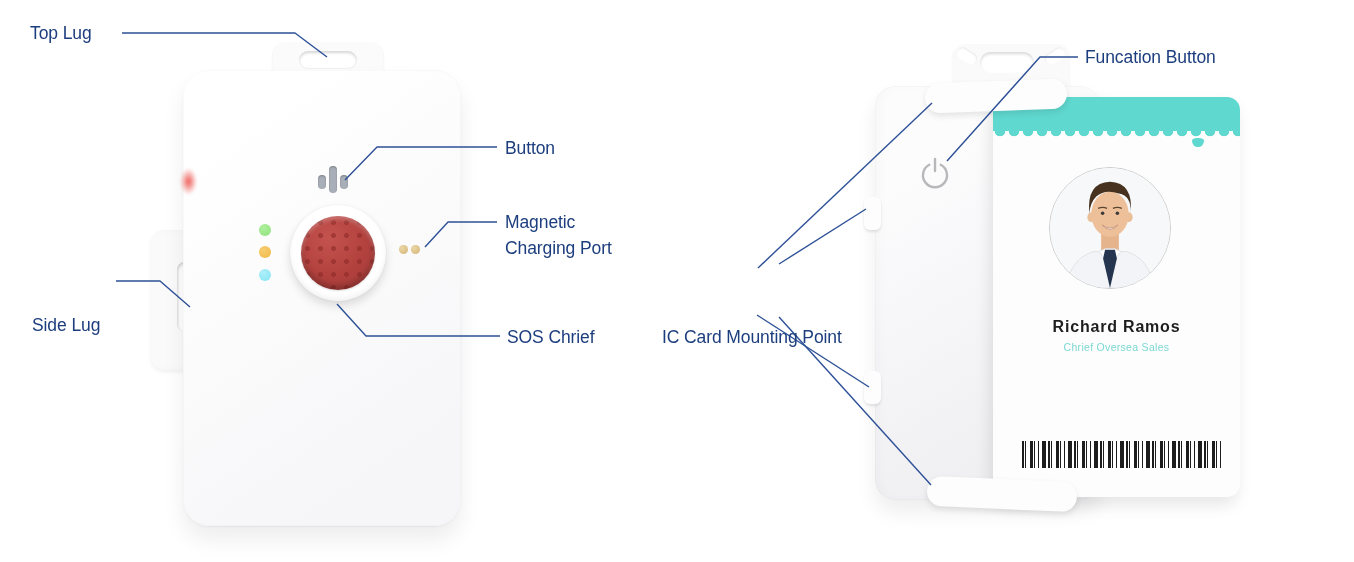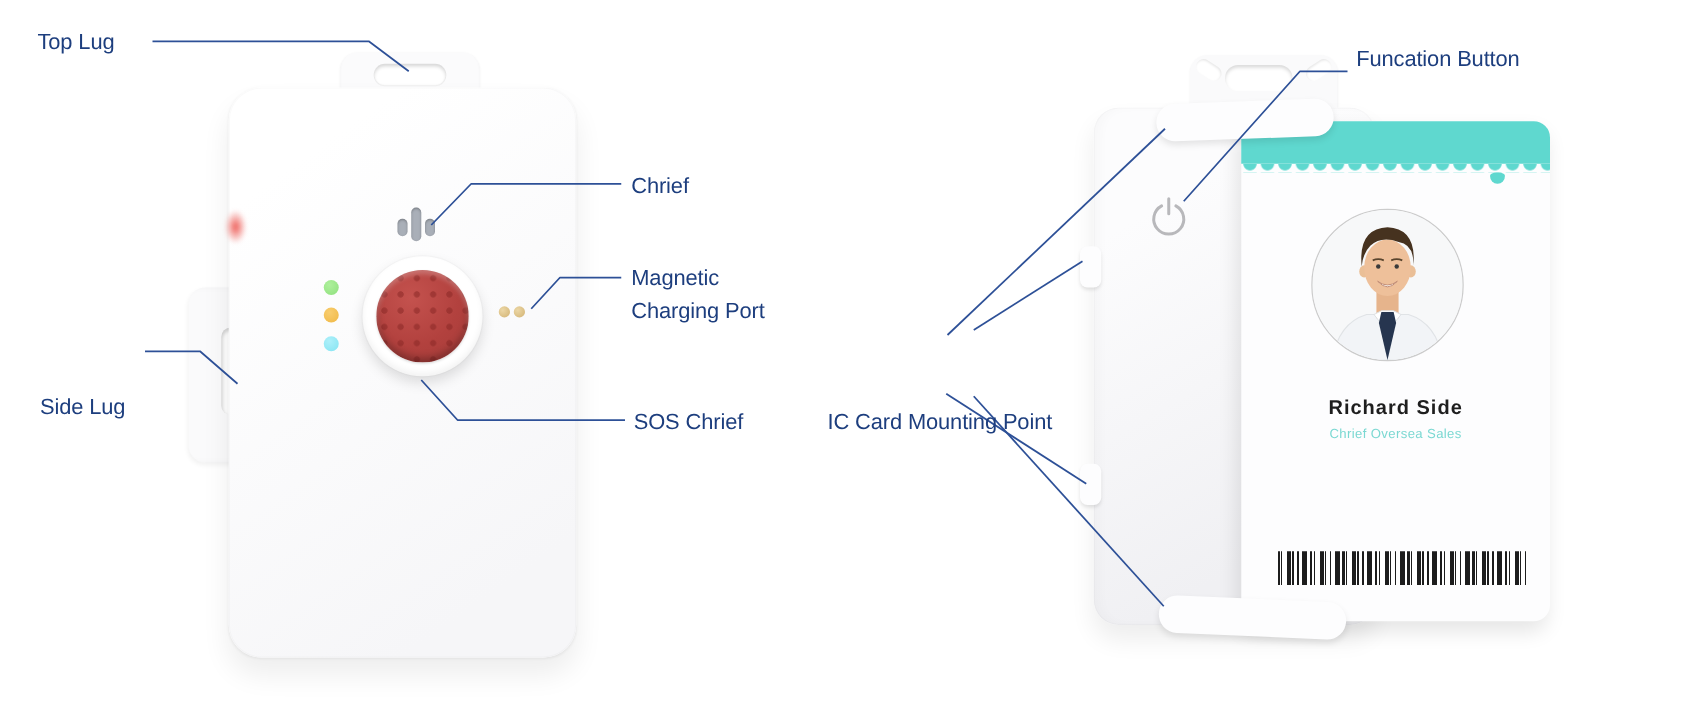--- a/index.html
+++ b/index.html
@@ -8,21 +8,21 @@
 
   
   .label { position:absolute; color:#1d3e7e; font-size:17.5px; font-weight:400;
            letter-spacing:-0.1px; line-height:1.48; z-index:30; white-space:nowrap; }
   .label.wrap { white-space:normal; }
   #lbl-top-lug   { left:30px;  top:21px; }
   #lbl-side-lug  { left:32px;  top:269px;margin-top:44px; }
   #lbl-speaker   { left:505px; top:136px; }
   #lbl-magnetic  { left:505px; top:210px; width:128px; }
   #lbl-sos       { left:507px; top:325px; }
-  #lbl-function  { left:1085px; top:35px;text-align:right; }
+  #lbl-function  { left:1085px; top:45px;text-align:right; }
   #lbl-ic        { left:662px; top:280px;margin-top:45px; }
 
   svg.leaders { position:absolute; left:0; top:0; z-index:25; }
   svg.leaders polyline, svg.leaders line { fill:none; stroke:#2d5097; stroke-width:1.4; stroke-linejoin:round; }
 
   
   .plastic { background:#fcfcfd; box-shadow:0 2px 4px rgba(40,40,60,0.08); }
 
   
   .l-toplug { position:absolute; left:272px; top:42px; width:112px; height:40px; z-index:2;
@@ -164,21 +164,21 @@
         <ellipse cx="80" cy="50" rx="4" ry="5" fill="#eabf97"></ellipse>
         <ellipse cx="61" cy="47" rx="19" ry="23" fill="#eec09a"></ellipse>
         <path d="M40 46 Q37 15 61 14 Q85 15 82 46 Q83 28 70 26 Q56 21 47 29 Q41 35 40 46 Z" fill="#46321f"></path>
         <circle cx="53.5" cy="46" r="1.8" fill="#3a3a3a"></circle>
         <circle cx="68.5" cy="46" r="1.8" fill="#3a3a3a"></circle>
         <path d="M49 41 Q53.5 39 58 41" stroke="#5a452e" stroke-width="1.4" fill="none"></path>
         <path d="M64 41 Q68.5 39 73 41" stroke="#5a452e" stroke-width="1.4" fill="none"></path>
         <path d="M53 58 Q61 64 69 58 Q61 67 53 58 Z" fill="#ffffff" stroke="#c08a72" stroke-width="0.8"></path>
       </svg>
     </div>
-    <div class="name">Richard Side</div>
+    <div class="name">Richard Ramos</div>
     <div class="title">Chrief Oversea Sales</div>
     <div class="barcode"></div>
   </div>
   <div class="r-topclip"></div>
   <div class="r-botclip"></div>
 
   <svg class="leaders" width="1354" height="562" viewBox="0 0 1354 562">
     <polyline points="122,33 295,33 327,57"></polyline>
     <polyline points="116,281 160,281 190,307"></polyline>
     <polyline points="497,147 377,147 345,180"></polyline>
@@ -186,19 +186,19 @@
     <polyline points="500,336 366,336 337,304"></polyline>
     <polyline points="1078,57 1040,57 947,161"></polyline>
     <line x1="758" y1="268" x2="932" y2="103"></line>
     <line x1="779" y1="264" x2="866" y2="209"></line>
     <line x1="757" y1="315" x2="869" y2="387"></line>
     <line x1="779" y1="317" x2="931" y2="485"></line>
   </svg>
 
   <div class="label" id="lbl-top-lug">Top Lug</div>
   <div class="label" id="lbl-side-lug">Side Lug</div>
-  <div class="label" id="lbl-speaker">Chrief</div>
+  <div class="label" id="lbl-speaker">Button</div>
   <div class="label wrap" id="lbl-magnetic">Magnetic Charging Port</div>
   <div class="label" id="lbl-sos">SOS Chrief</div>
   <div class="label" id="lbl-function">Funcation Button</div>
   <div class="label" id="lbl-ic">IC Card Mounting Point</div>
 
 </div>
 
 </body></html>

